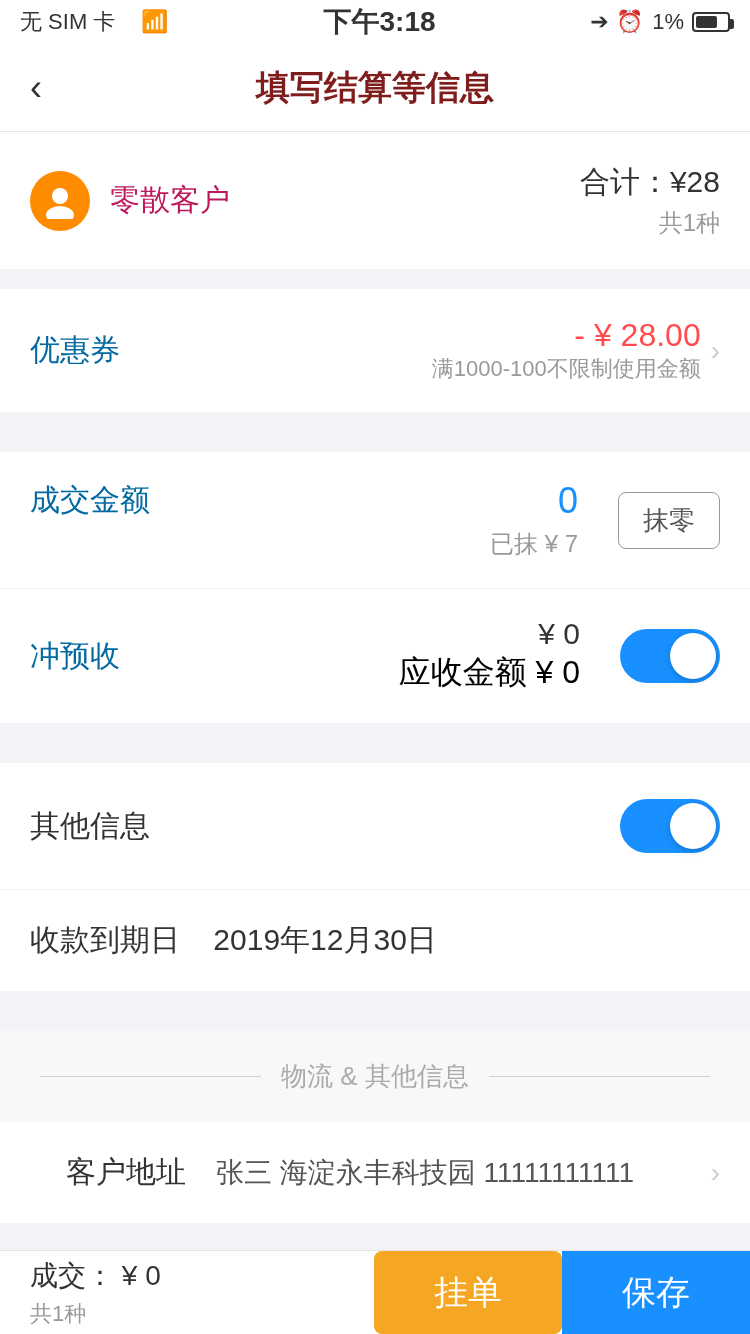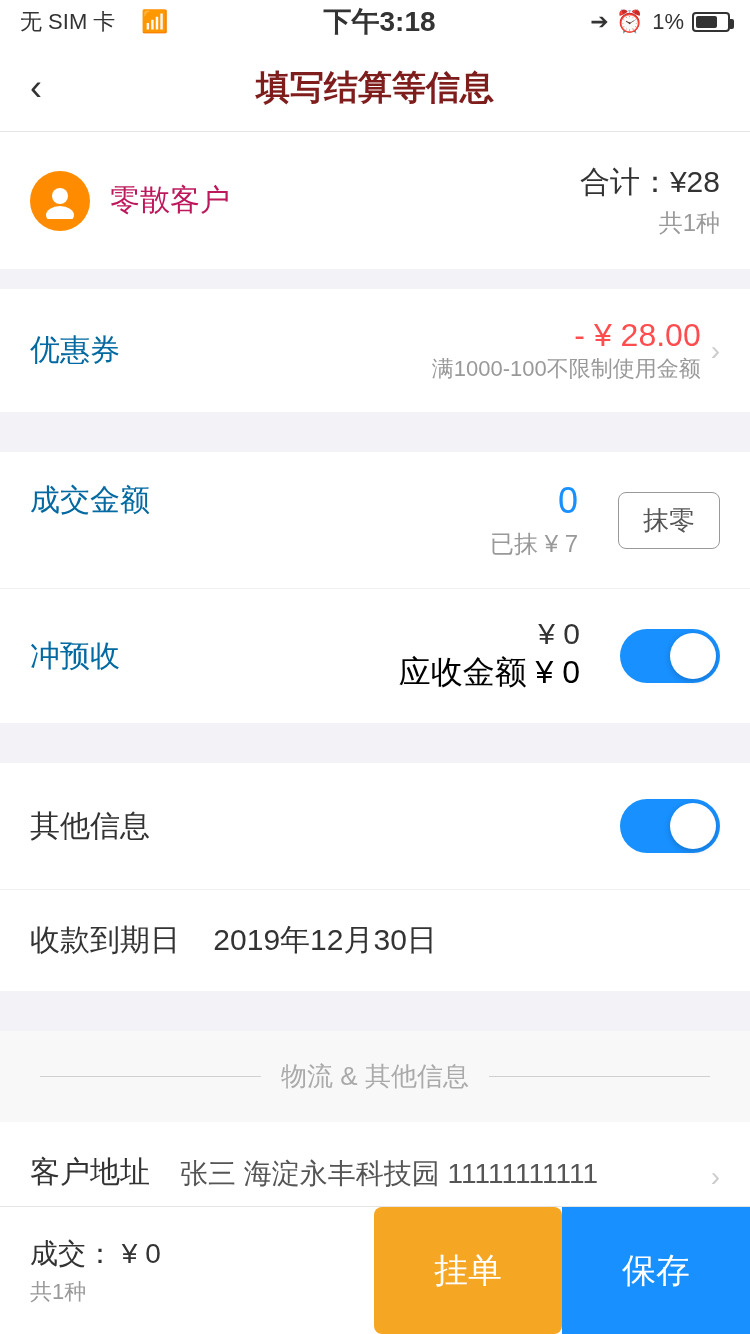--- a/index.html
+++ b/index.html
@@ -173,33 +173,34 @@
       justify-content: center;
       padding: 28px 40px;
       background: #f8f8f8;
     }
     .divider-line { flex: 1; height: 1px; background: #d0d0d0; }
     .divider-text { font-size: 26px; color: #aaa; padding: 0 20px; }
 
     
     .address-row {
       display: flex;
-      align-items: flex-end;
+      align-items: center;
       padding: 30px 30px;
       background: #fff;
+      margin-left: 36px;
     }
     .address-label { font-size: 30px; color: #333; flex-shrink: 0; margin-right: 30px; }
     .address-value { font-size: 28px; color: #555; flex: 1; }
 
     
     .bottom-bar {
       position: fixed;
       bottom: 0;
       width: 750px;
-      height: 128px;
+      height: 84px;
       display: flex;
       align-items: stretch;
       background: #fff;
       border-top: 1px solid #e5e5e5;
     }
     .bottom-info {
       flex: 1;
       display: flex;
       flex-direction: column;
       justify-content: center;

